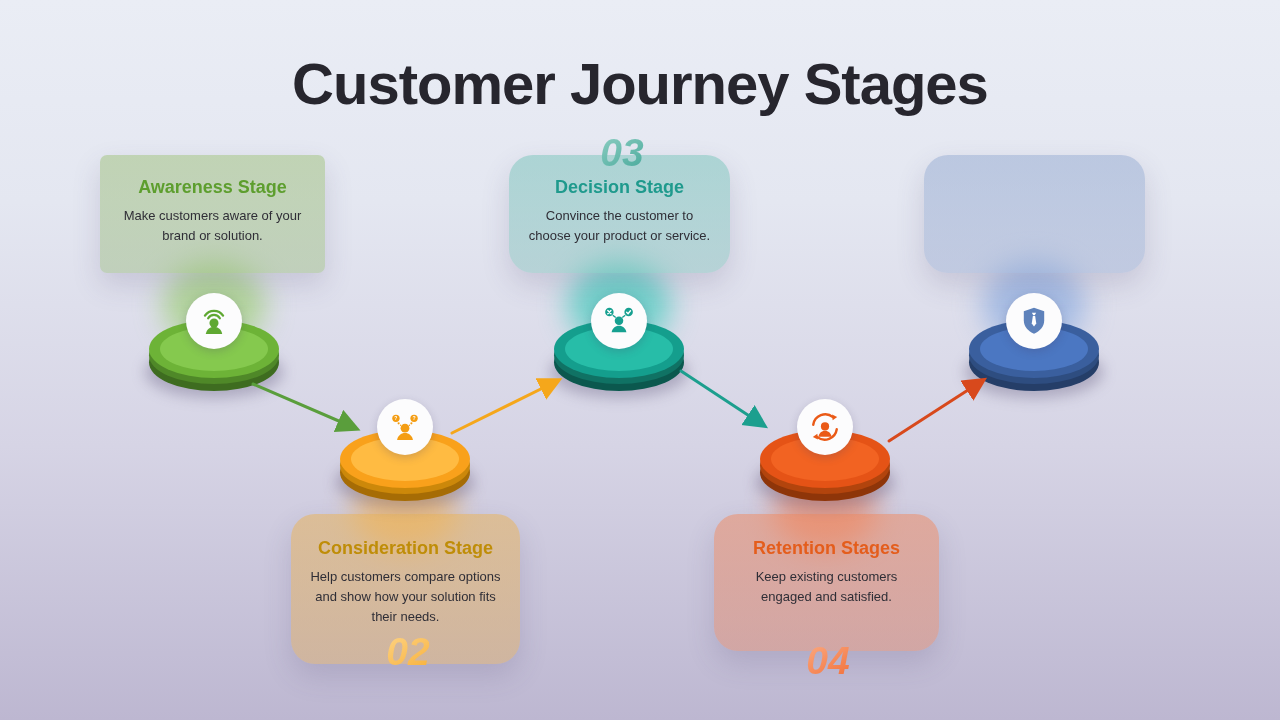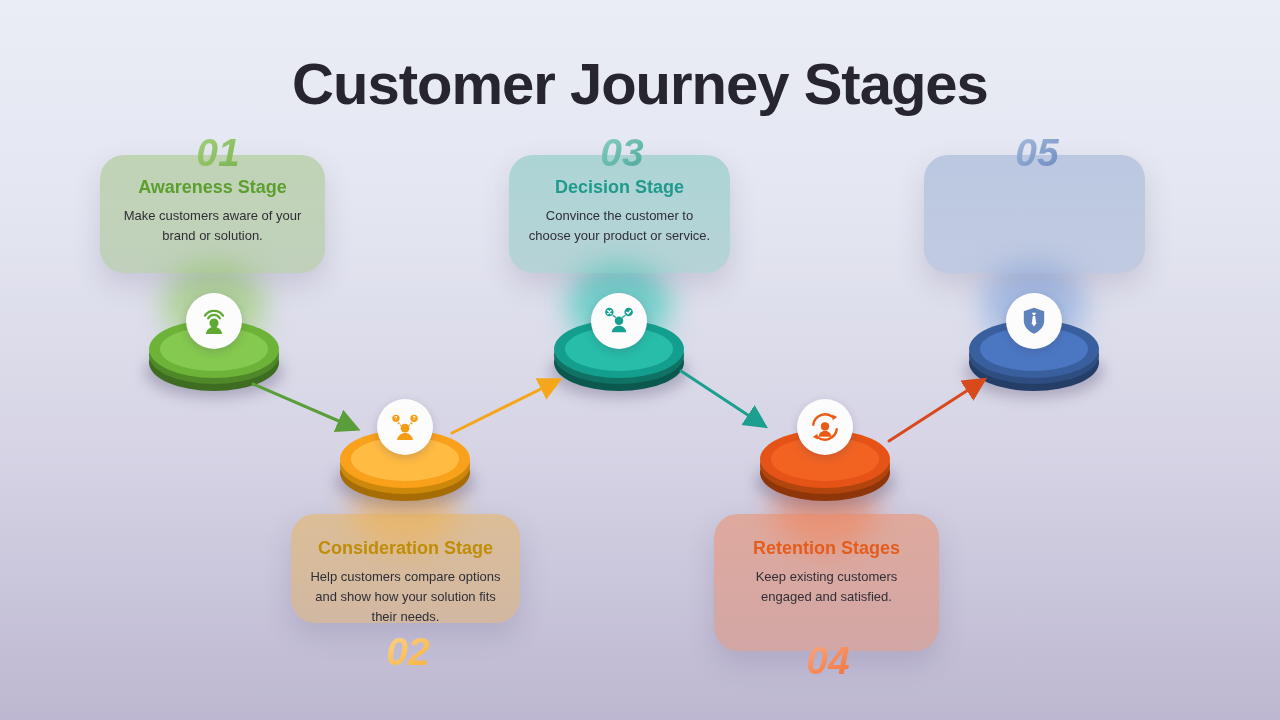--- a/index.html
+++ b/index.html
@@ -22,26 +22,26 @@
   .n2{left:353px;top:630px;background-image:linear-gradient(150deg,#ffe0a0,#f6a41f);}
   .n3{left:567px;top:131px;background-image:linear-gradient(150deg,#a6dbd0,#2f9c8d);}
   .n4{left:773px;top:639px;background-image:linear-gradient(150deg,#ffc09c,#ee5a1e);}
   .n5{left:982px;top:131px;background-image:linear-gradient(150deg,#bfd0ea,#5276b2);}
   
   .card{
     position:absolute;border-radius:24px;z-index:3;text-align:center;
     box-shadow:0 12px 28px rgba(84,74,118,0.18);
   }
   .c1{left:100px;top:155px;width:225px;height:118px;
-      background:linear-gradient(180deg,rgba(156,190,120,0.50),rgba(148,183,118,0.42));}
+      background:linear-gradient(180deg,rgba(156,190,120,0.50),rgba(148,183,118,0.42));border-radius:7px;}
   .c3{left:509px;top:155px;width:221px;height:118px;
       background:linear-gradient(180deg,rgba(110,190,180,0.48),rgba(120,188,180,0.40));}
   .c5{left:924px;top:155px;width:221px;height:118px;
       background:linear-gradient(180deg,rgba(136,160,203,0.45),rgba(142,163,204,0.38));}
-  .c2{left:291px;top:514px;width:229px;height:109px;
+  .c2{left:291px;top:514px;width:229px;height:150px;
       background:linear-gradient(180deg,rgba(229,177,92,0.55),rgba(222,172,98,0.46));}
   .c4{left:714px;top:514px;width:225px;height:137px;
       background:linear-gradient(180deg,rgba(236,136,96,0.52),rgba(228,136,102,0.44));}
   .card-title{font-size:18px;font-weight:700;margin-top:22px;margin-bottom:8px;}
   .c2 .card-title,.c4 .card-title{margin-top:24px;}
   .t1{color:#5d9e2e;}
   .t2{color:#bf8d08;}
   .t3{color:#1f9a8d;}
   .t4{color:#e45d1c;}
   .t5{color:#45679f;}
@@ -92,25 +92,23 @@
   .b4{left:797px;top:399px;}
   .arrows{position:absolute;left:0;top:0;z-index:5;pointer-events:none;}
 </style>
 </head>
 <body>
 
 <div class="canvas">
 
   <h1 class="slide-title">Customer Journey Stages</h1>
 
-  <div class="num n1">01</div>
   <div class="num n2">02</div>
   <div class="num n3">03</div>
   <div class="num n4">04</div>
-  <div class="num n5">05</div>
 
   <div class="glow g1"></div>
   <div class="glow g2"></div>
   <div class="glow g3"></div>
   <div class="glow g4"></div>
   <div class="glow g5"></div>
 
   <div class="card c1">
     <div class="card-title t1">Awareness Stage</div>
     <div class="card-desc">Make customers aware of your brand or solution.</div>

